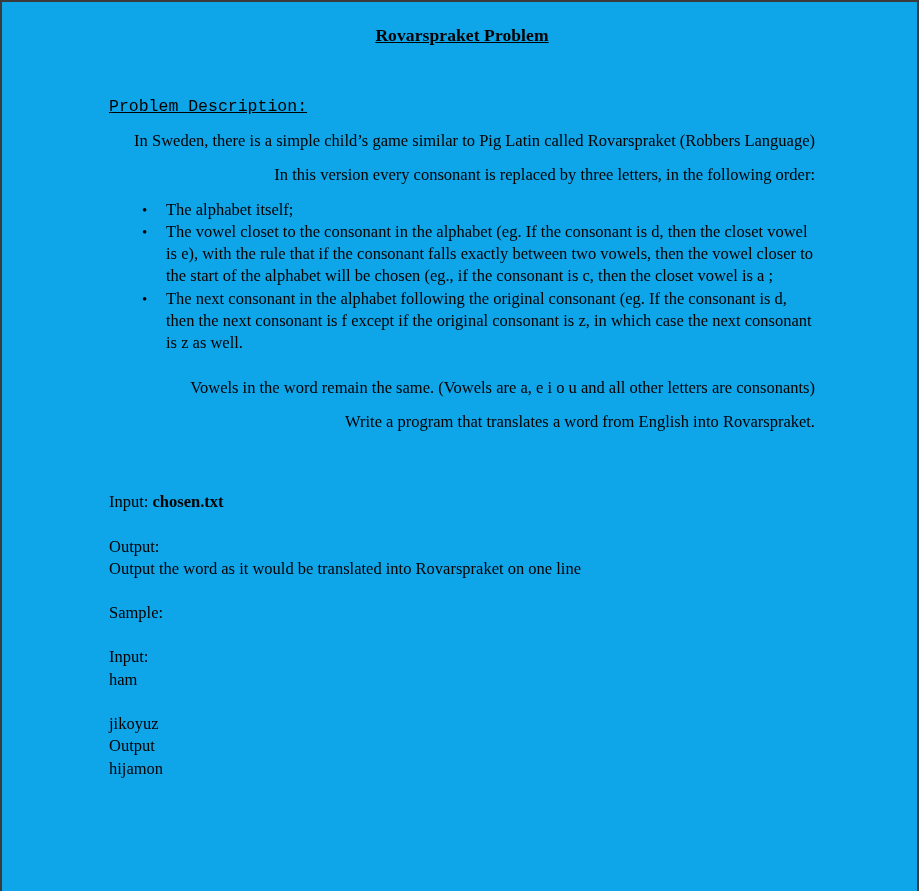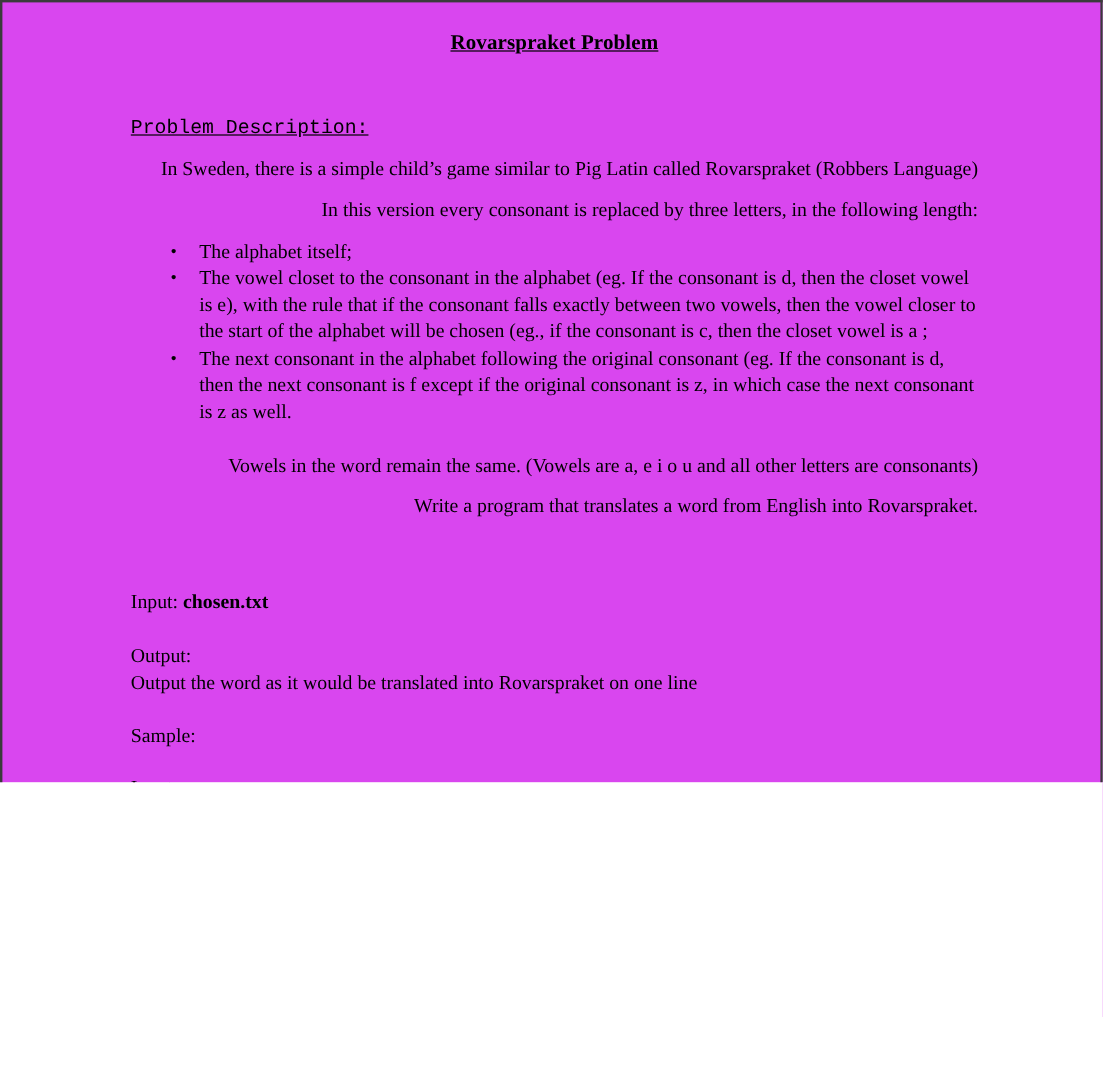--- a/index.html
+++ b/index.html
@@ -7,23 +7,23 @@
     padding: 0;
     background: #ffffff;
   }
   body {
     font-family: "Liberation Serif", "DejaVu Serif", serif;
     color: #000000;
   }
   .page {
     position: relative;
     width: 919px;
-    height: 652px;
+    height: 891px;
     box-sizing: border-box;
-    background: #d946ef;
+    background: #0ea5e9;
     border-top: 2px solid #3b3b3b;
     border-left: 2px solid #3b3b3b;
     border-right: 2px solid #3b3b3b;
     border-bottom: none;
     overflow: hidden;
   }
   .content {
     position: absolute;
     left: 107px;
     top: 22px;
@@ -91,21 +91,21 @@
   <div class="content">
 
     <div class="doc-title">Rovarspraket Problem</div>
 
     <div class="gap-after-title"></div>
 
     <div class="section-heading">Problem Description:</div>
 
     <p class="para">In Sweden, there is a simple child’s game similar to Pig Latin called Rovarspraket (Robbers Language)</p>
 
-    <p class="para">In this version every consonant is replaced by three letters, in the following length:</p>
+    <p class="para">In this version every consonant is replaced by three letters, in the following order:</p>
 
     <ul class="rules">
       <li>
         <span class="bullet">•</span>
         <span>The alphabet itself;</span>
       </li>
       <li>
         <span class="bullet">•</span>
         <span>The vowel closet to the consonant in the alphabet (eg. If the consonant is d, then the closet vowel is e), with the rule that if the consonant falls exactly between two vowels, then the vowel closer to the start of the alphabet will be chosen (eg., if the consonant is c, then the closet vowel is a ;</span>
       </li>
@@ -143,19 +143,19 @@
     <div class="spacer-md"></div>
 
     <div class="io-block">
       <span class="line">Input:</span>
       <span class="line">ham</span>
     </div>
 
     <div class="spacer-md"></div>
 
     <div class="io-block">
+      <span class="line">jikoyuz</span>
       <span class="line">Output</span>
-      <span class="line">jikoyuz</span>
       <span class="line">hijamon</span>
     </div>
 
   </div>
 </div>
 
 </body></html>

